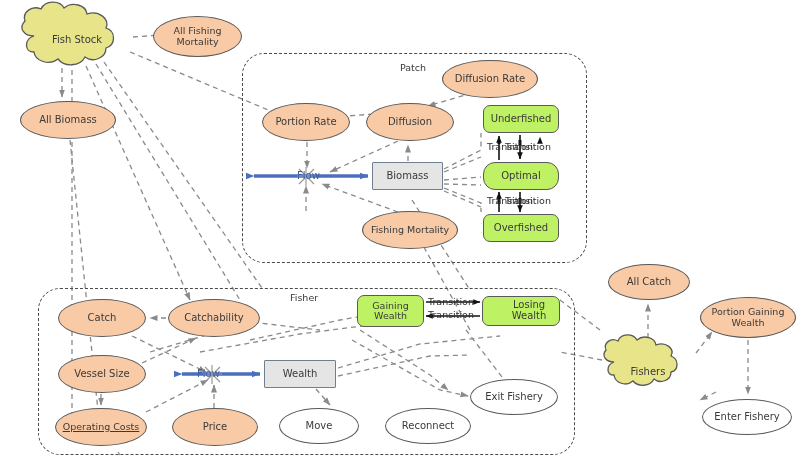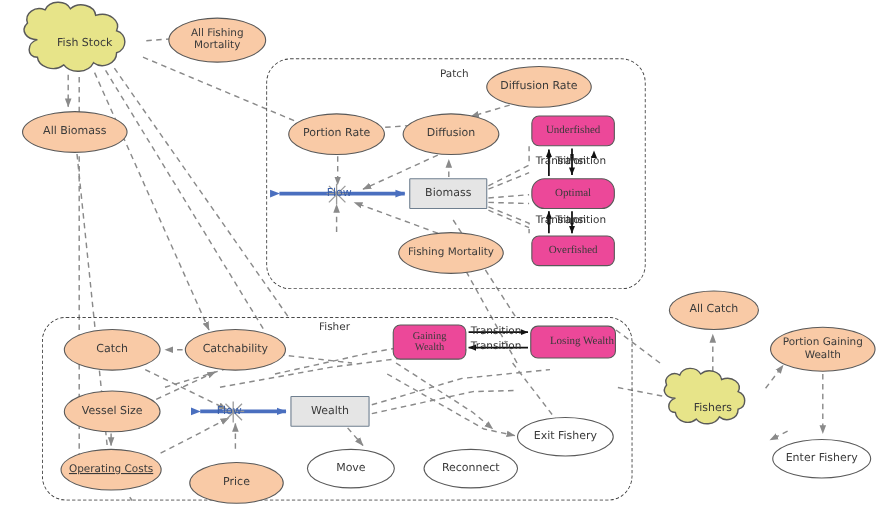--- a/index.html
+++ b/index.html
@@ -37,24 +37,23 @@
     color: #3a3a3a;
     line-height: 1.08;
   }
   .ellipse {
     border-radius: 50%;
     border: 1.3px solid #595959;
   }
   .ellipse.orange { background: #f9caa6; }
   .ellipse.white  { background: #ffffff; }
   .rect-state {
-    background: #ec4899;
+    background: #bef264;
     border: 1.3px solid #595959;
     border-radius: 7px;
-    font-family: Liberation Serif, serif;
   }
   .rect-stock {
     background: #e5e5e5;
     border: 1.6px solid #6f7f8f;
     border-radius: 1px;
   }
   .container {
     position: absolute;
     box-sizing: border-box;
     border: 1.6px dashed #4a4a4a;
@@ -278,21 +277,21 @@
   </div>
 
   <div class="node ellipse orange n-md" style="left:58px; top:355px; width:88px; height:38px;">
     <span>Vessel Size</span>
   </div>
 
   <div class="node ellipse orange n-sm" style="left:55px; top:408px; width:92px; height:38px;text-decoration:underline;">
     <span>Operating Costs</span>
   </div>
 
-  <div class="node ellipse orange n-md" style="left:172px; top:420px; width:86px; height:38px;">
+  <div class="node ellipse orange n-md" style="left:172px; top:408px; width:86px; height:38px;">
     <span>Price</span>
   </div>
 
   <div class="node rect-stock n-md" style="left:264px; top:360px; width:72px; height:28px;">
     <span>Wealth</span>
   </div>
 
   <div class="node ellipse white n-md" style="left:279px; top:408px; width:80px; height:36px;">
     <span>Move</span>
   </div>

